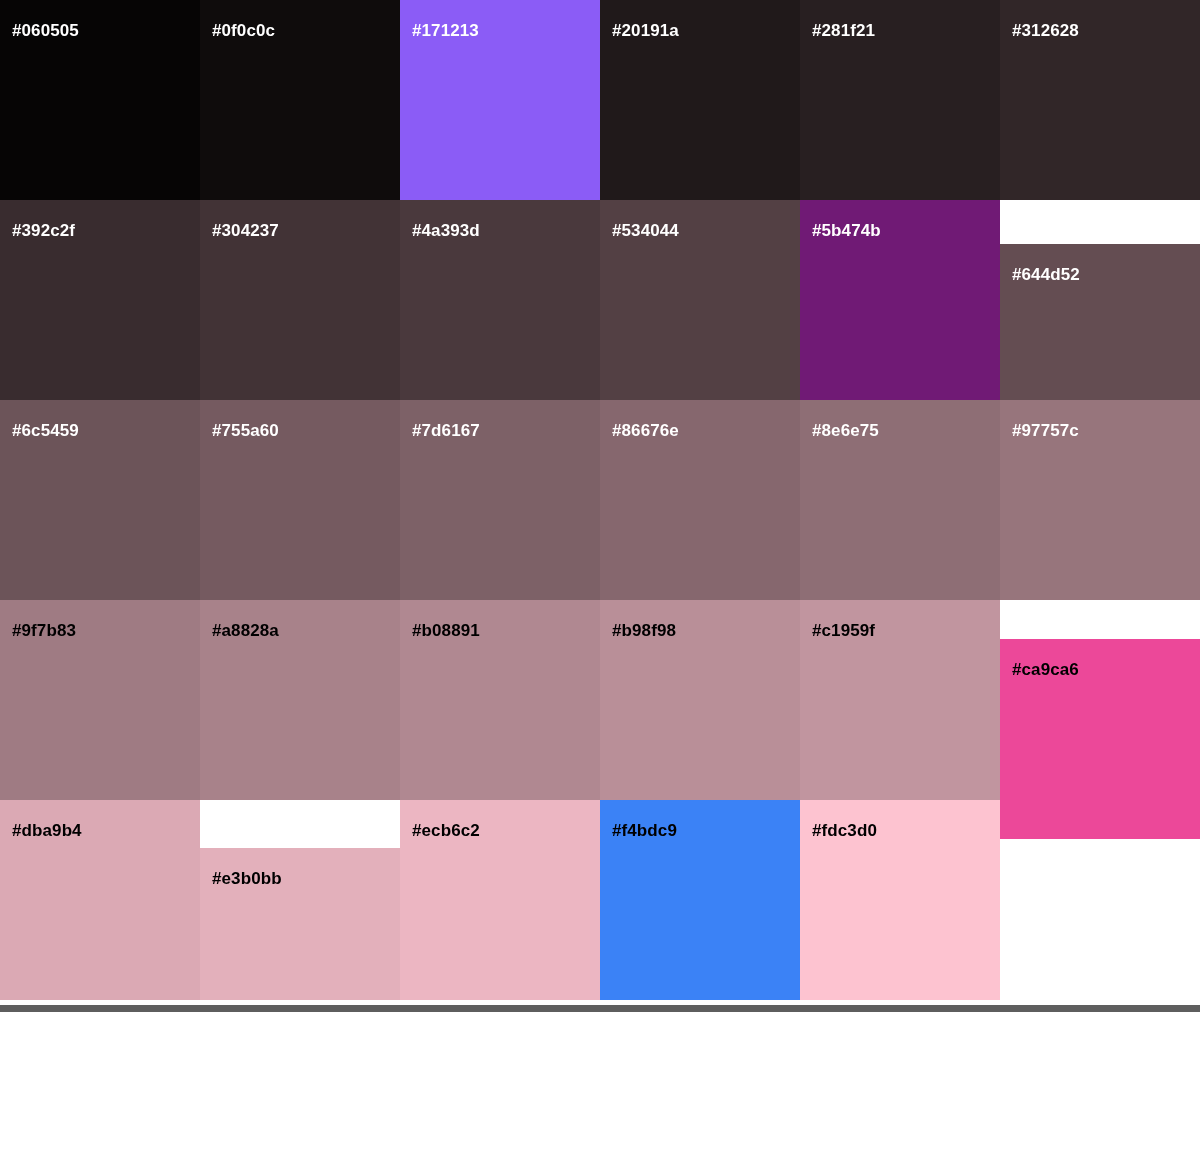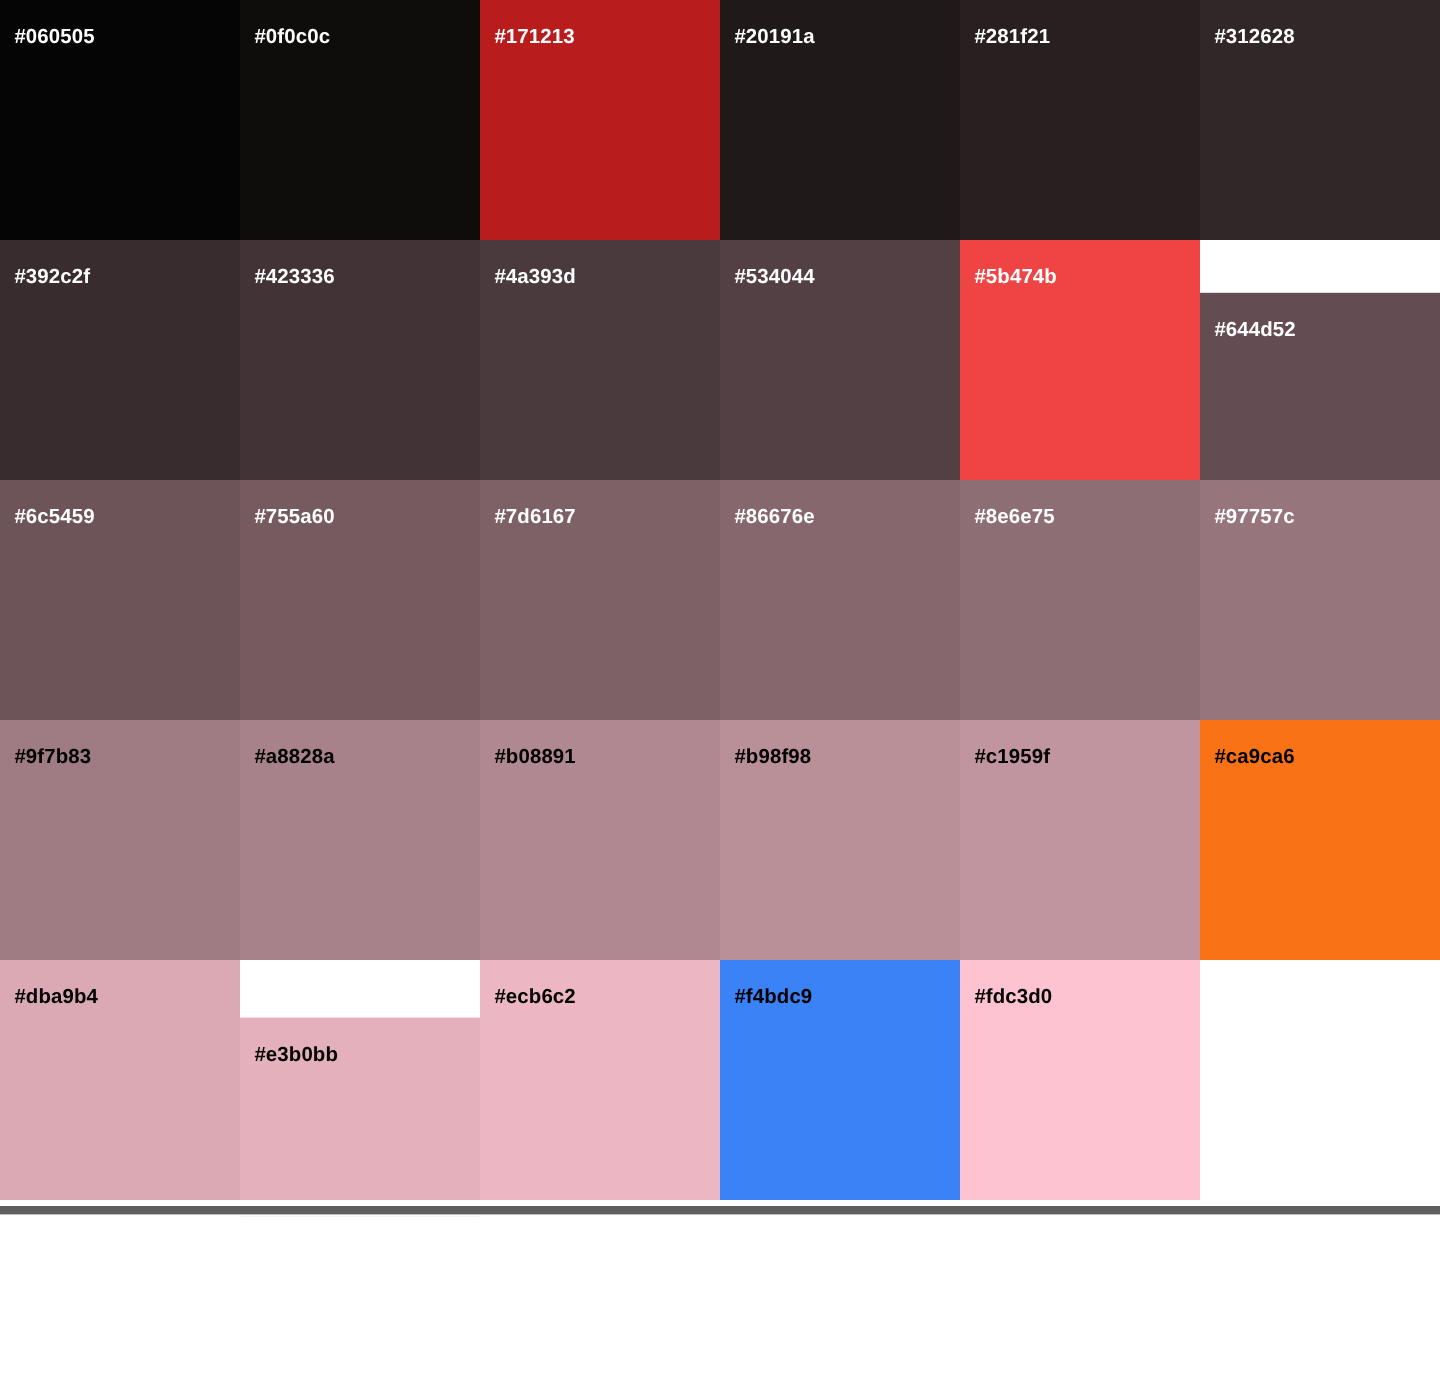--- a/index.html
+++ b/index.html
@@ -63,45 +63,45 @@
 
 <div id="app">
 
   <div id="swatch-grid">
       <div class="swatch light-text" style="background: rgb(6, 5, 5);">
         <span class="swatch-label">#060505</span>
       </div>
       <div class="swatch light-text" style="background: rgb(15, 12, 12);">
         <span class="swatch-label">#0f0c0c</span>
       </div>
-      <div class="swatch light-text" style="background: #b91c1c;">
+      <div class="swatch light-text" style="background: #8b5cf6;">
         <span class="swatch-label">#171213</span>
       </div>
       <div class="swatch light-text" style="background: rgb(32, 25, 26);">
         <span class="swatch-label">#20191a</span>
       </div>
       <div class="swatch light-text" style="background: rgb(40, 31, 33);">
         <span class="swatch-label">#281f21</span>
       </div>
       <div class="swatch light-text" style="background: rgb(49, 38, 40);">
         <span class="swatch-label">#312628</span>
       </div>
       <div class="swatch light-text" style="background: rgb(57, 44, 47);">
         <span class="swatch-label">#392c2f</span>
       </div>
       <div class="swatch light-text" style="background: rgb(66, 51, 54);">
-        <span class="swatch-label">#423336</span>
+        <span class="swatch-label">#304237</span>
       </div>
       <div class="swatch light-text" style="background: rgb(74, 57, 61);">
         <span class="swatch-label">#4a393d</span>
       </div>
       <div class="swatch light-text" style="background: rgb(83, 64, 68);">
         <span class="swatch-label">#534044</span>
       </div>
-      <div class="swatch light-text" style="background: #ef4444;">
+      <div class="swatch light-text" style="background: #701a75;">
         <span class="swatch-label">#5b474b</span>
       </div>
       <div class="swatch light-text" style="background: rgb(100, 77, 82); margin-top: 44px;">
         <span class="swatch-label">#644d52</span>
       </div>
       <div class="swatch light-text" style="background: rgb(108, 84, 89);">
         <span class="swatch-label">#6c5459</span>
       </div>
       <div class="swatch light-text" style="background: rgb(117, 90, 96);">
         <span class="swatch-label">#755a60</span>
@@ -126,21 +126,21 @@
       </div>
       <div class="swatch dark-text" style="background: rgb(176, 136, 145);">
         <span class="swatch-label">#b08891</span>
       </div>
       <div class="swatch dark-text" style="background: rgb(185, 143, 152);">
         <span class="swatch-label">#b98f98</span>
       </div>
       <div class="swatch dark-text" style="background: rgb(193, 149, 159);">
         <span class="swatch-label">#c1959f</span>
       </div>
-      <div class="swatch dark-text" style="background: #f97316;">
+      <div class="swatch dark-text" style="background: #ec4899; margin-top: 39px;">
         <span class="swatch-label">#ca9ca6</span>
       </div>
       <div class="swatch dark-text" style="background: rgb(219, 169, 180);">
         <span class="swatch-label">#dba9b4</span>
       </div>
       <div class="swatch dark-text" style="background: rgb(227, 176, 187); margin-top: 48px;">
         <span class="swatch-label">#e3b0bb</span>
       </div>
       <div class="swatch dark-text" style="background: rgb(236, 182, 194);">
         <span class="swatch-label">#ecb6c2</span>

